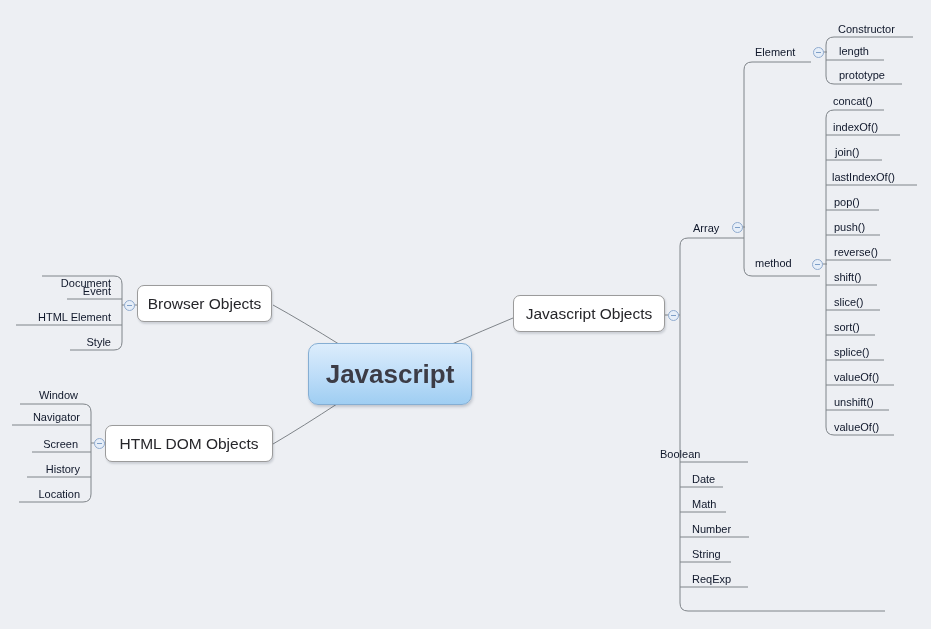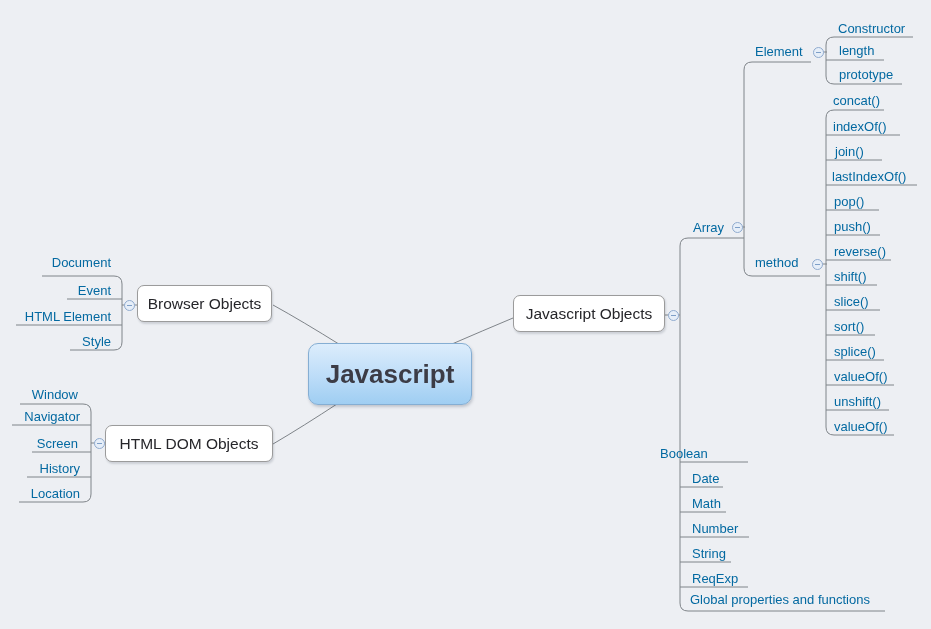--- a/index.html
+++ b/index.html
@@ -4,21 +4,21 @@
 <style>
   html,body{margin:0;padding:0;}
   body{font-family:"Liberation Sans", sans-serif; background:#e4e6ea;}
   #canvas{
     position:relative; width:931px; height:629px; overflow:hidden;
     background:#edeff3;
   }
   #wires{position:absolute; left:0; top:0; width:931px; height:629px; z-index:1;}
   .lbl{
     position:absolute; z-index:2; white-space:nowrap;
-    font-size:13px; line-height:14px; color:#0369a1;
+    font-size:11px; line-height:14px; color:#0f172a;
   }
   .topic-box{
     position:absolute; z-index:3; box-sizing:border-box;
     background:#ffffff; border:1px solid #9b9b9b; border-radius:7px;
     display:flex; align-items:center; justify-content:center;
     font-size:15.5px; color:#26262a;
     box-shadow:1px 1.5px 2px rgba(60,70,90,0.18);
   }
   .central-box{
     position:absolute; z-index:3; box-sizing:border-box;
@@ -132,21 +132,21 @@
   <div class="collapse" style="left:732px; top:222px;">
       <span class="minus"></span>
     </div>
   <div class="collapse" style="left:813px; top:47px;">
       <span class="minus"></span>
     </div>
   <div class="collapse" style="left:812px; top:259px;">
       <span class="minus"></span>
     </div>
 
-  <div class="lbl" style="right:820px; top:256px;text-align:center;">Document</div>
+  <div class="lbl" style="right:820px; top:276px;text-align:center;">Document</div>
   <div class="lbl" style="right:820px; top:284px;">Event</div>
   <div class="lbl" style="right:820px; top:310px;">HTML Element</div>
   <div class="lbl" style="right:820px; top:335px;">Style</div>
 
   <div class="lbl" style="right:853px; top:388px;">Window</div>
   <div class="lbl" style="right:851px; top:410px;">Navigator</div>
   <div class="lbl" style="right:853px; top:437px;">Screen</div>
   <div class="lbl" style="right:851px; top:462px;">History</div>
   <div class="lbl" style="right:851px; top:487px;padding-left:48px;">Location</div>
 
@@ -171,15 +171,14 @@
   <div class="lbl" style="left:834px; top:370px;">valueOf()</div>
   <div class="lbl" style="left:834px; top:395px;">unshift()</div>
   <div class="lbl" style="left:834px; top:420px;">valueOf()</div>
 
   <div class="lbl" style="left:660px; top:447px;">Boolean</div>
   <div class="lbl" style="left:692px; top:472px;">Date</div>
   <div class="lbl" style="left:692px; top:497px;">Math</div>
   <div class="lbl" style="left:692px; top:522px;">Number</div>
   <div class="lbl" style="left:692px; top:547px;">String</div>
   <div class="lbl" style="left:692px; top:572px;">ReqExp</div>
-  <div class="lbl" style="left:690px; top:593px;">Global properties and functions</div>
 
 </div>
 
 </body></html>

